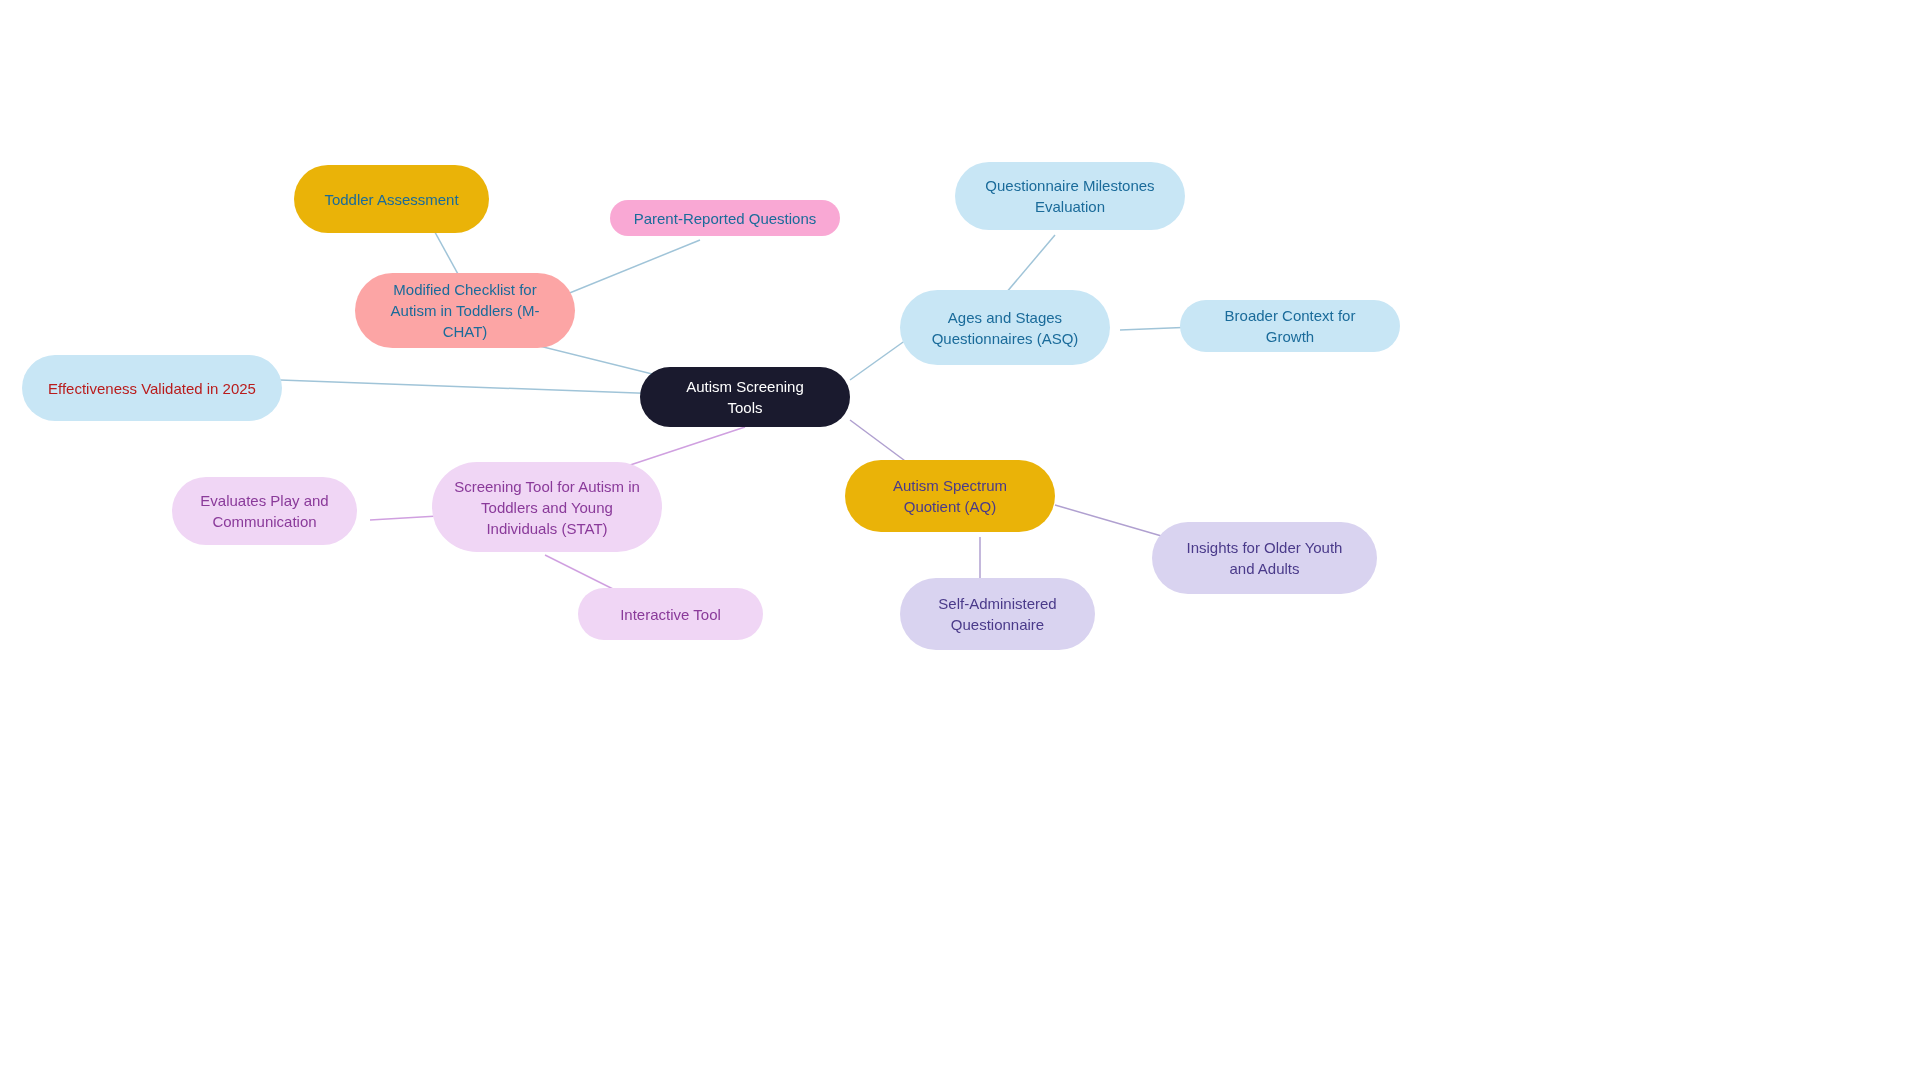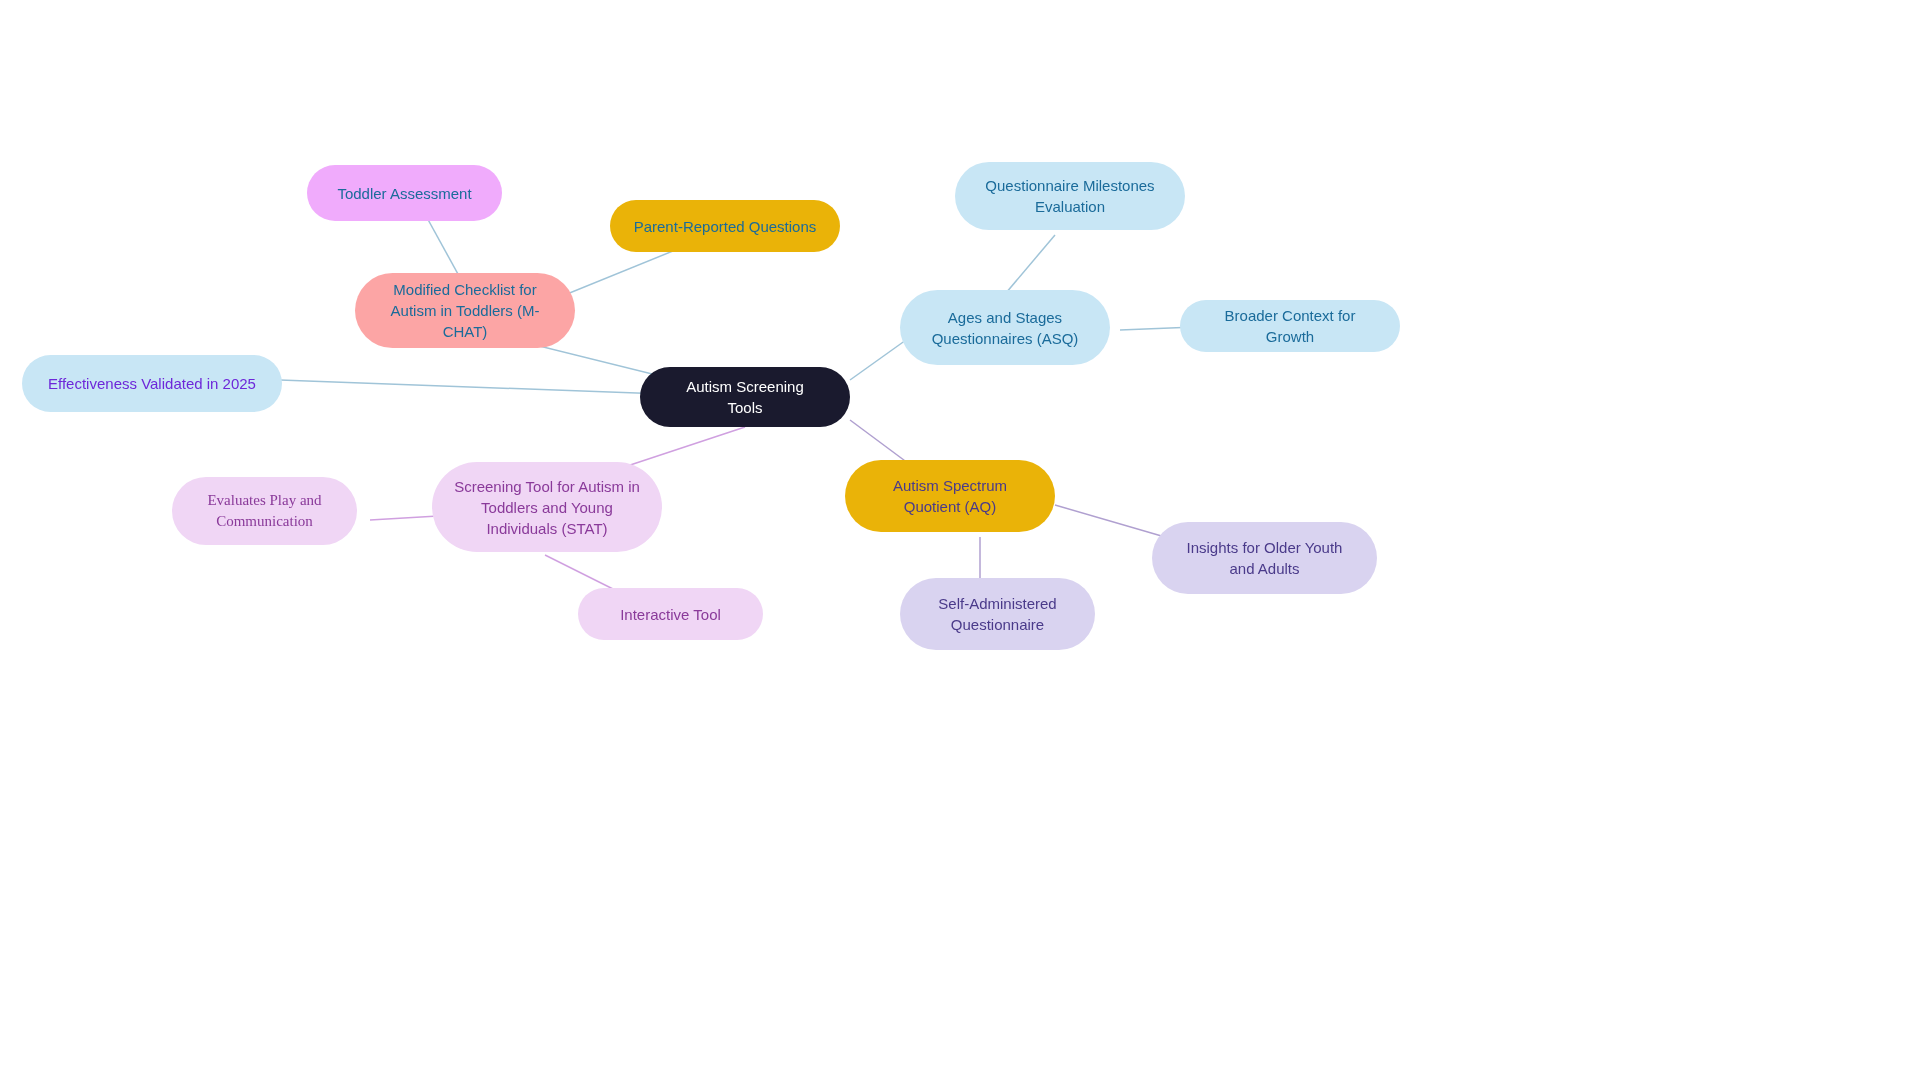--- a/index.html
+++ b/index.html
@@ -112,49 +112,49 @@
   </svg>
 
   <div class="node node-center" style="left: 640px; top: 367px; width: 210px; height: 60px; background: rgb(26, 26, 46); color: rgb(255, 255, 255);">
     <span class="node-label">Autism Screening Tools</span>
   </div>
 
   <div class="node node-blue" style="left: 355px; top: 273px; width: 220px; height: 75px; background: #fca5a5; color: rgb(26, 107, 154);">
     <span class="node-label">Modified Checklist for Autism in Toddlers (M-CHAT)</span>
   </div>
 
-  <div class="node node-blue" style="left: 307px; top: 165px; width: 195px; height: 56px; background: #f0abfc; color: rgb(26, 107, 154);">
+  <div class="node node-blue" style="left: 294px; top: 165px; width: 195px; height: 68px; background: #eab308; color: rgb(26, 107, 154);">
     <span class="node-label">Toddler Assessment</span>
   </div>
 
-  <div class="node node-blue" style="left: 610px; top: 200px; width: 230px; height: 52px; background: #eab308; color: rgb(26, 107, 154);">
+  <div class="node node-blue" style="left: 610px; top: 200px; width: 230px; height: 36px; background: #f9a8d4; color: rgb(26, 107, 154);">
     <span class="node-label">Parent-Reported Questions</span>
   </div>
 
-  <div class="node node-blue" style="left: 22px; top: 355px; width: 260px; height: 57px; background: rgb(200, 230, 245); color: #6d28d9;">
+  <div class="node node-blue" style="left: 22px; top: 355px; width: 260px; height: 66px; background: rgb(200, 230, 245); color: #b91c1c;">
     <span class="node-label">Effectiveness Validated in 2025</span>
   </div>
 
   <div class="node node-blue" style="left: 900px; top: 290px; width: 210px; height: 75px; background: rgb(200, 230, 245); color: rgb(26, 107, 154);">
     <span class="node-label">Ages and Stages Questionnaires (ASQ)</span>
   </div>
 
   <div class="node node-blue" style="left: 955px; top: 162px; width: 230px; height: 68px; background: rgb(200, 230, 245); color: rgb(26, 107, 154);">
     <span class="node-label">Questionnaire Milestones Evaluation</span>
   </div>
 
   <div class="node node-blue" style="left: 1180px; top: 300px; width: 220px; height: 52px; background: rgb(200, 230, 245); color: rgb(26, 107, 154);">
     <span class="node-label">Broader Context for Growth</span>
   </div>
 
   <div class="node node-pink" style="left: 432px; top: 462px; width: 230px; height: 90px; background: rgb(240, 214, 245); color: rgb(138, 58, 154);">
     <span class="node-label">Screening Tool for Autism in Toddlers and Young Individuals (STAT)</span>
   </div>
 
-  <div class="node node-pink" style="left: 172px; top: 477px; width: 185px; height: 68px; background: rgb(240, 214, 245); color: rgb(138, 58, 154); font-family: Liberation Serif, serif;">
+  <div class="node node-pink" style="left: 172px; top: 477px; width: 185px; height: 68px; background: rgb(240, 214, 245); color: rgb(138, 58, 154);">
     <span class="node-label">Evaluates Play and Communication</span>
   </div>
 
   <div class="node node-pink" style="left: 578px; top: 588px; width: 185px; height: 52px; background: rgb(240, 214, 245); color: rgb(138, 58, 154);">
     <span class="node-label">Interactive Tool</span>
   </div>
 
   <div class="node node-purple" style="left: 845px; top: 460px; width: 210px; height: 72px; background: #eab308; color: rgb(74, 58, 138);">
     <span class="node-label">Autism Spectrum Quotient (AQ)</span>
   </div>

